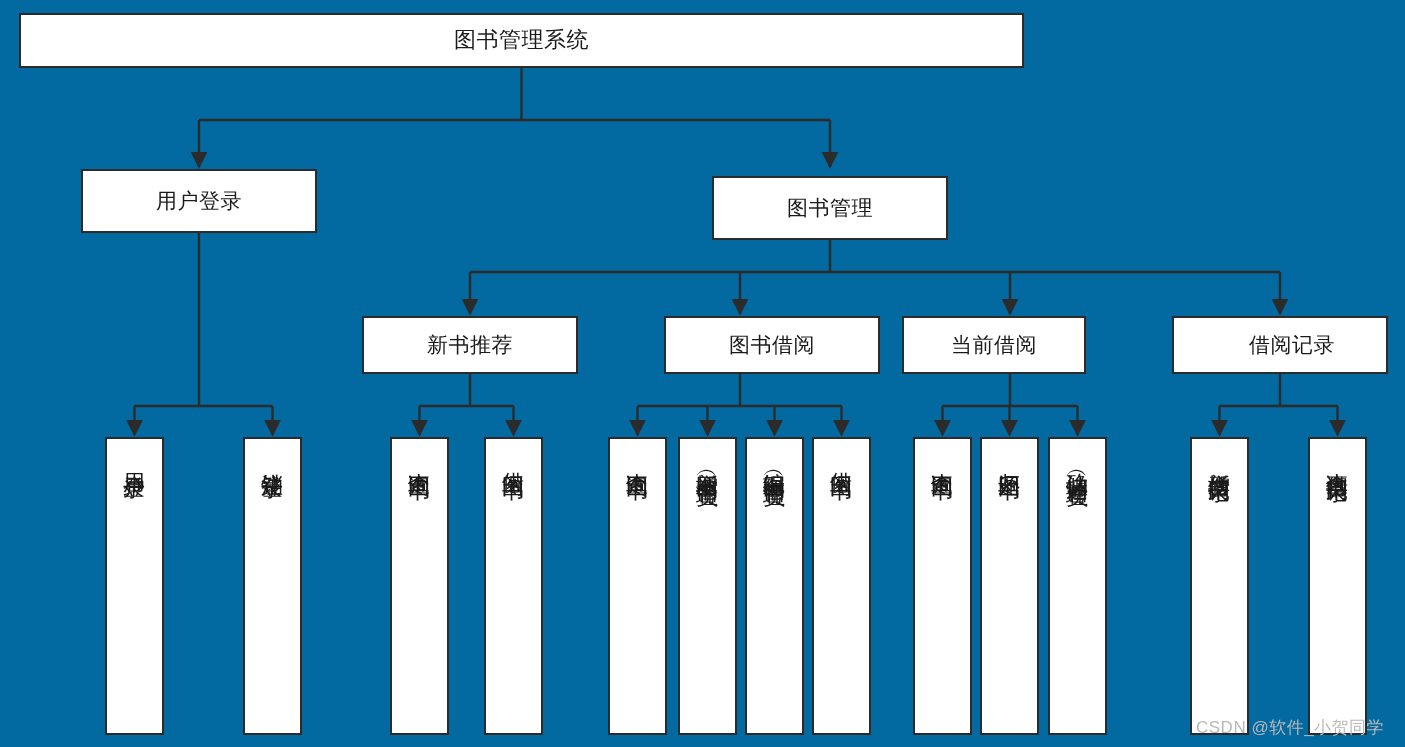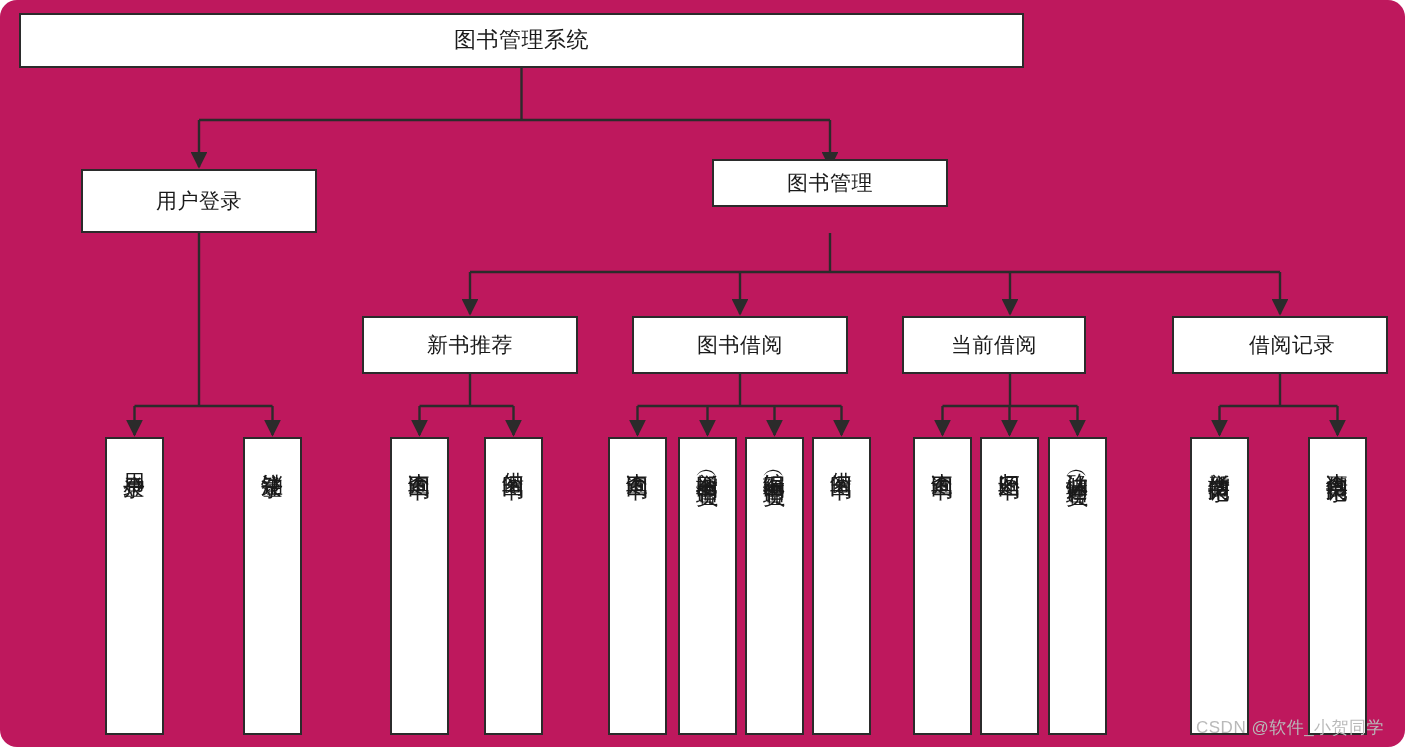--- a/index.html
+++ b/index.html
@@ -7,23 +7,22 @@
     padding: 0;
     background: #ffffff;
   }
   body {
     font-family: "Liberation Sans", "DejaVu Sans", sans-serif;
   }
   #canvas {
     position: relative;
     width: 1405px;
     height: 747px;
-    background: #be185d;
+    background: #0369a1;
     overflow: hidden;
-    border-radius: 17px;
   }
   #edges {
     position: absolute;
     left: 0;
     top: 0;
     width: 1405px;
     height: 747px;
   }
   .node {
     position: absolute;
@@ -113,27 +112,27 @@
       </g>
   </svg>
 
   <div id="nodes">
       <div class="node horiz root" style="left: 19px; top: 13px; width: 1005px; height: 55px;">
         <span class="label">图书管理系统</span>
       </div>
       <div class="node horiz" style="left: 81px; top: 169px; width: 236px; height: 64px;">
         <span class="label">用户登录</span>
       </div>
-      <div class="node horiz" style="left: 712px; top: 159px; width: 236px; height: 48px;">
+      <div class="node horiz" style="left: 712px; top: 176px; width: 236px; height: 64px;">
         <span class="label">图书管理</span>
       </div>
       <div class="node horiz" style="left: 362px; top: 316px; width: 216px; height: 58px;">
         <span class="label">新书推荐</span>
       </div>
-      <div class="node horiz" style="left: 632px; top: 316px; width: 216px; height: 58px;">
+      <div class="node horiz" style="left: 664px; top: 316px; width: 216px; height: 58px;">
         <span class="label">图书借阅</span>
       </div>
       <div class="node horiz" style="left: 902px; top: 316px; width: 184px; height: 58px;">
         <span class="label">当前借阅</span>
       </div>
       <div class="node horiz" style="left: 1172px; top: 316px; width: 216px; height: 58px; padding-left: 24px;">
         <span class="label">借阅记录</span>
       </div>
       <div class="node vert" style="left: 105px; top: 437px; width: 59px; height: 298px;">
         <span class="label">用户登录</span>

